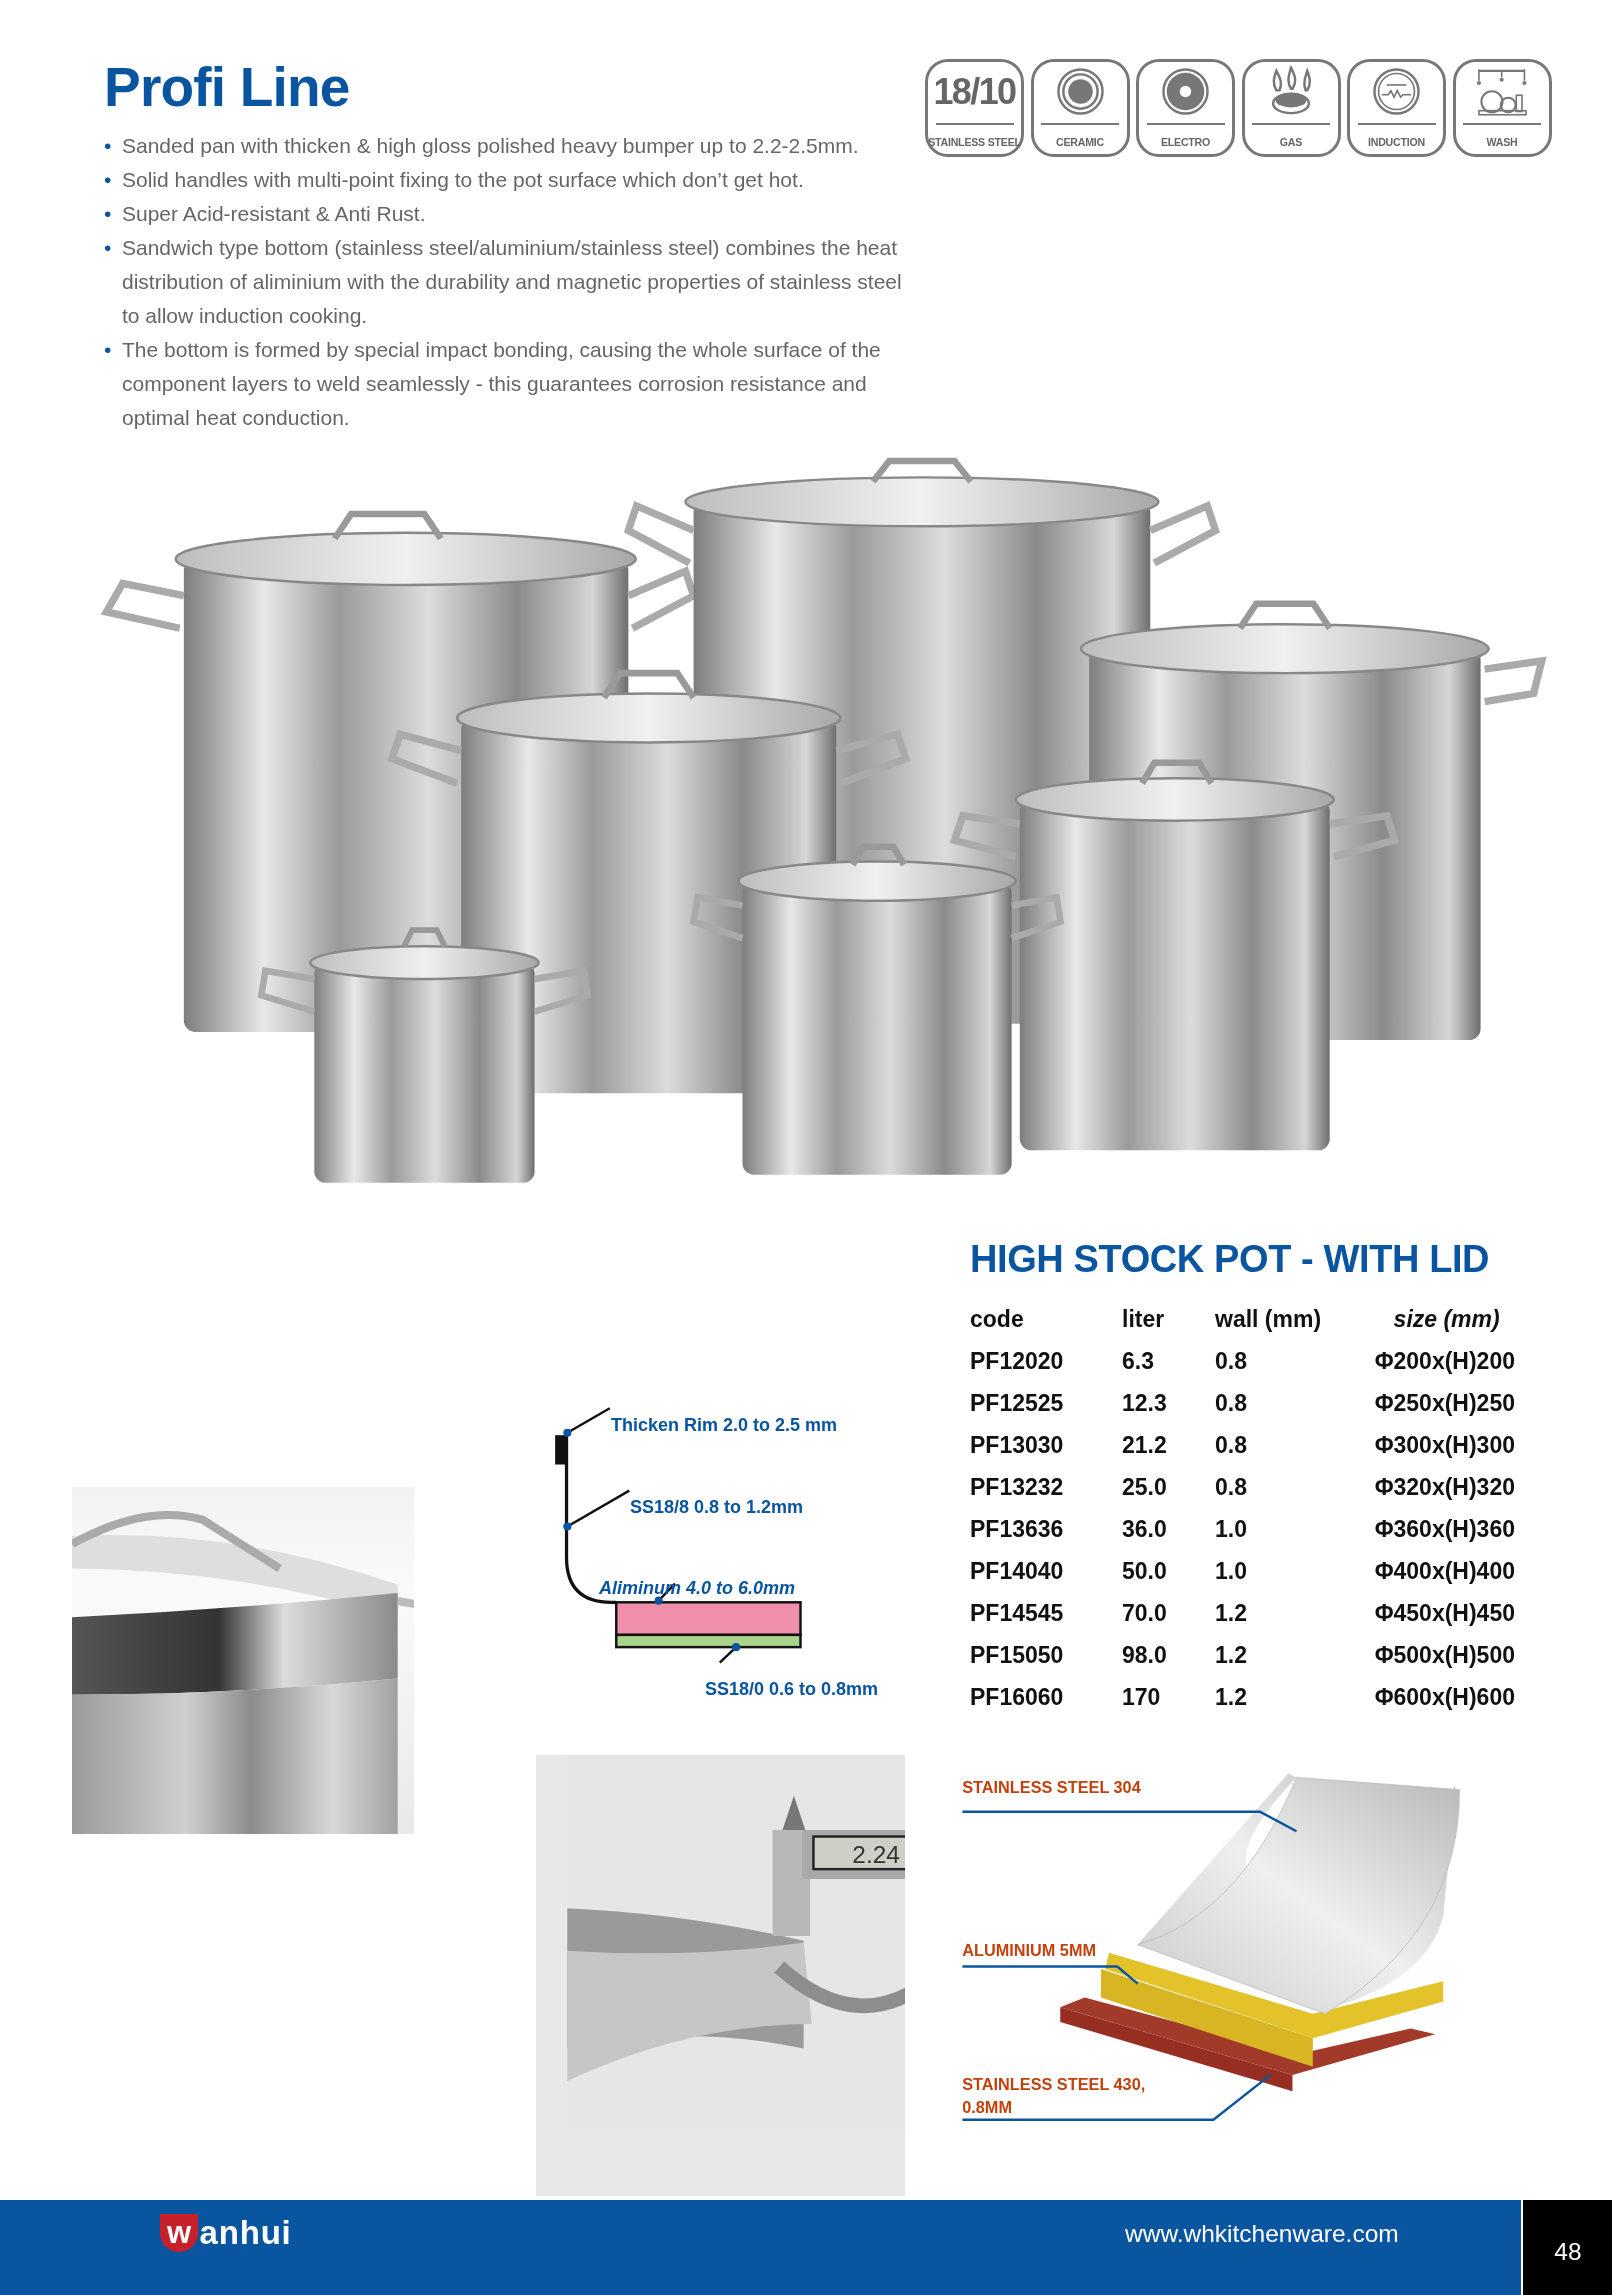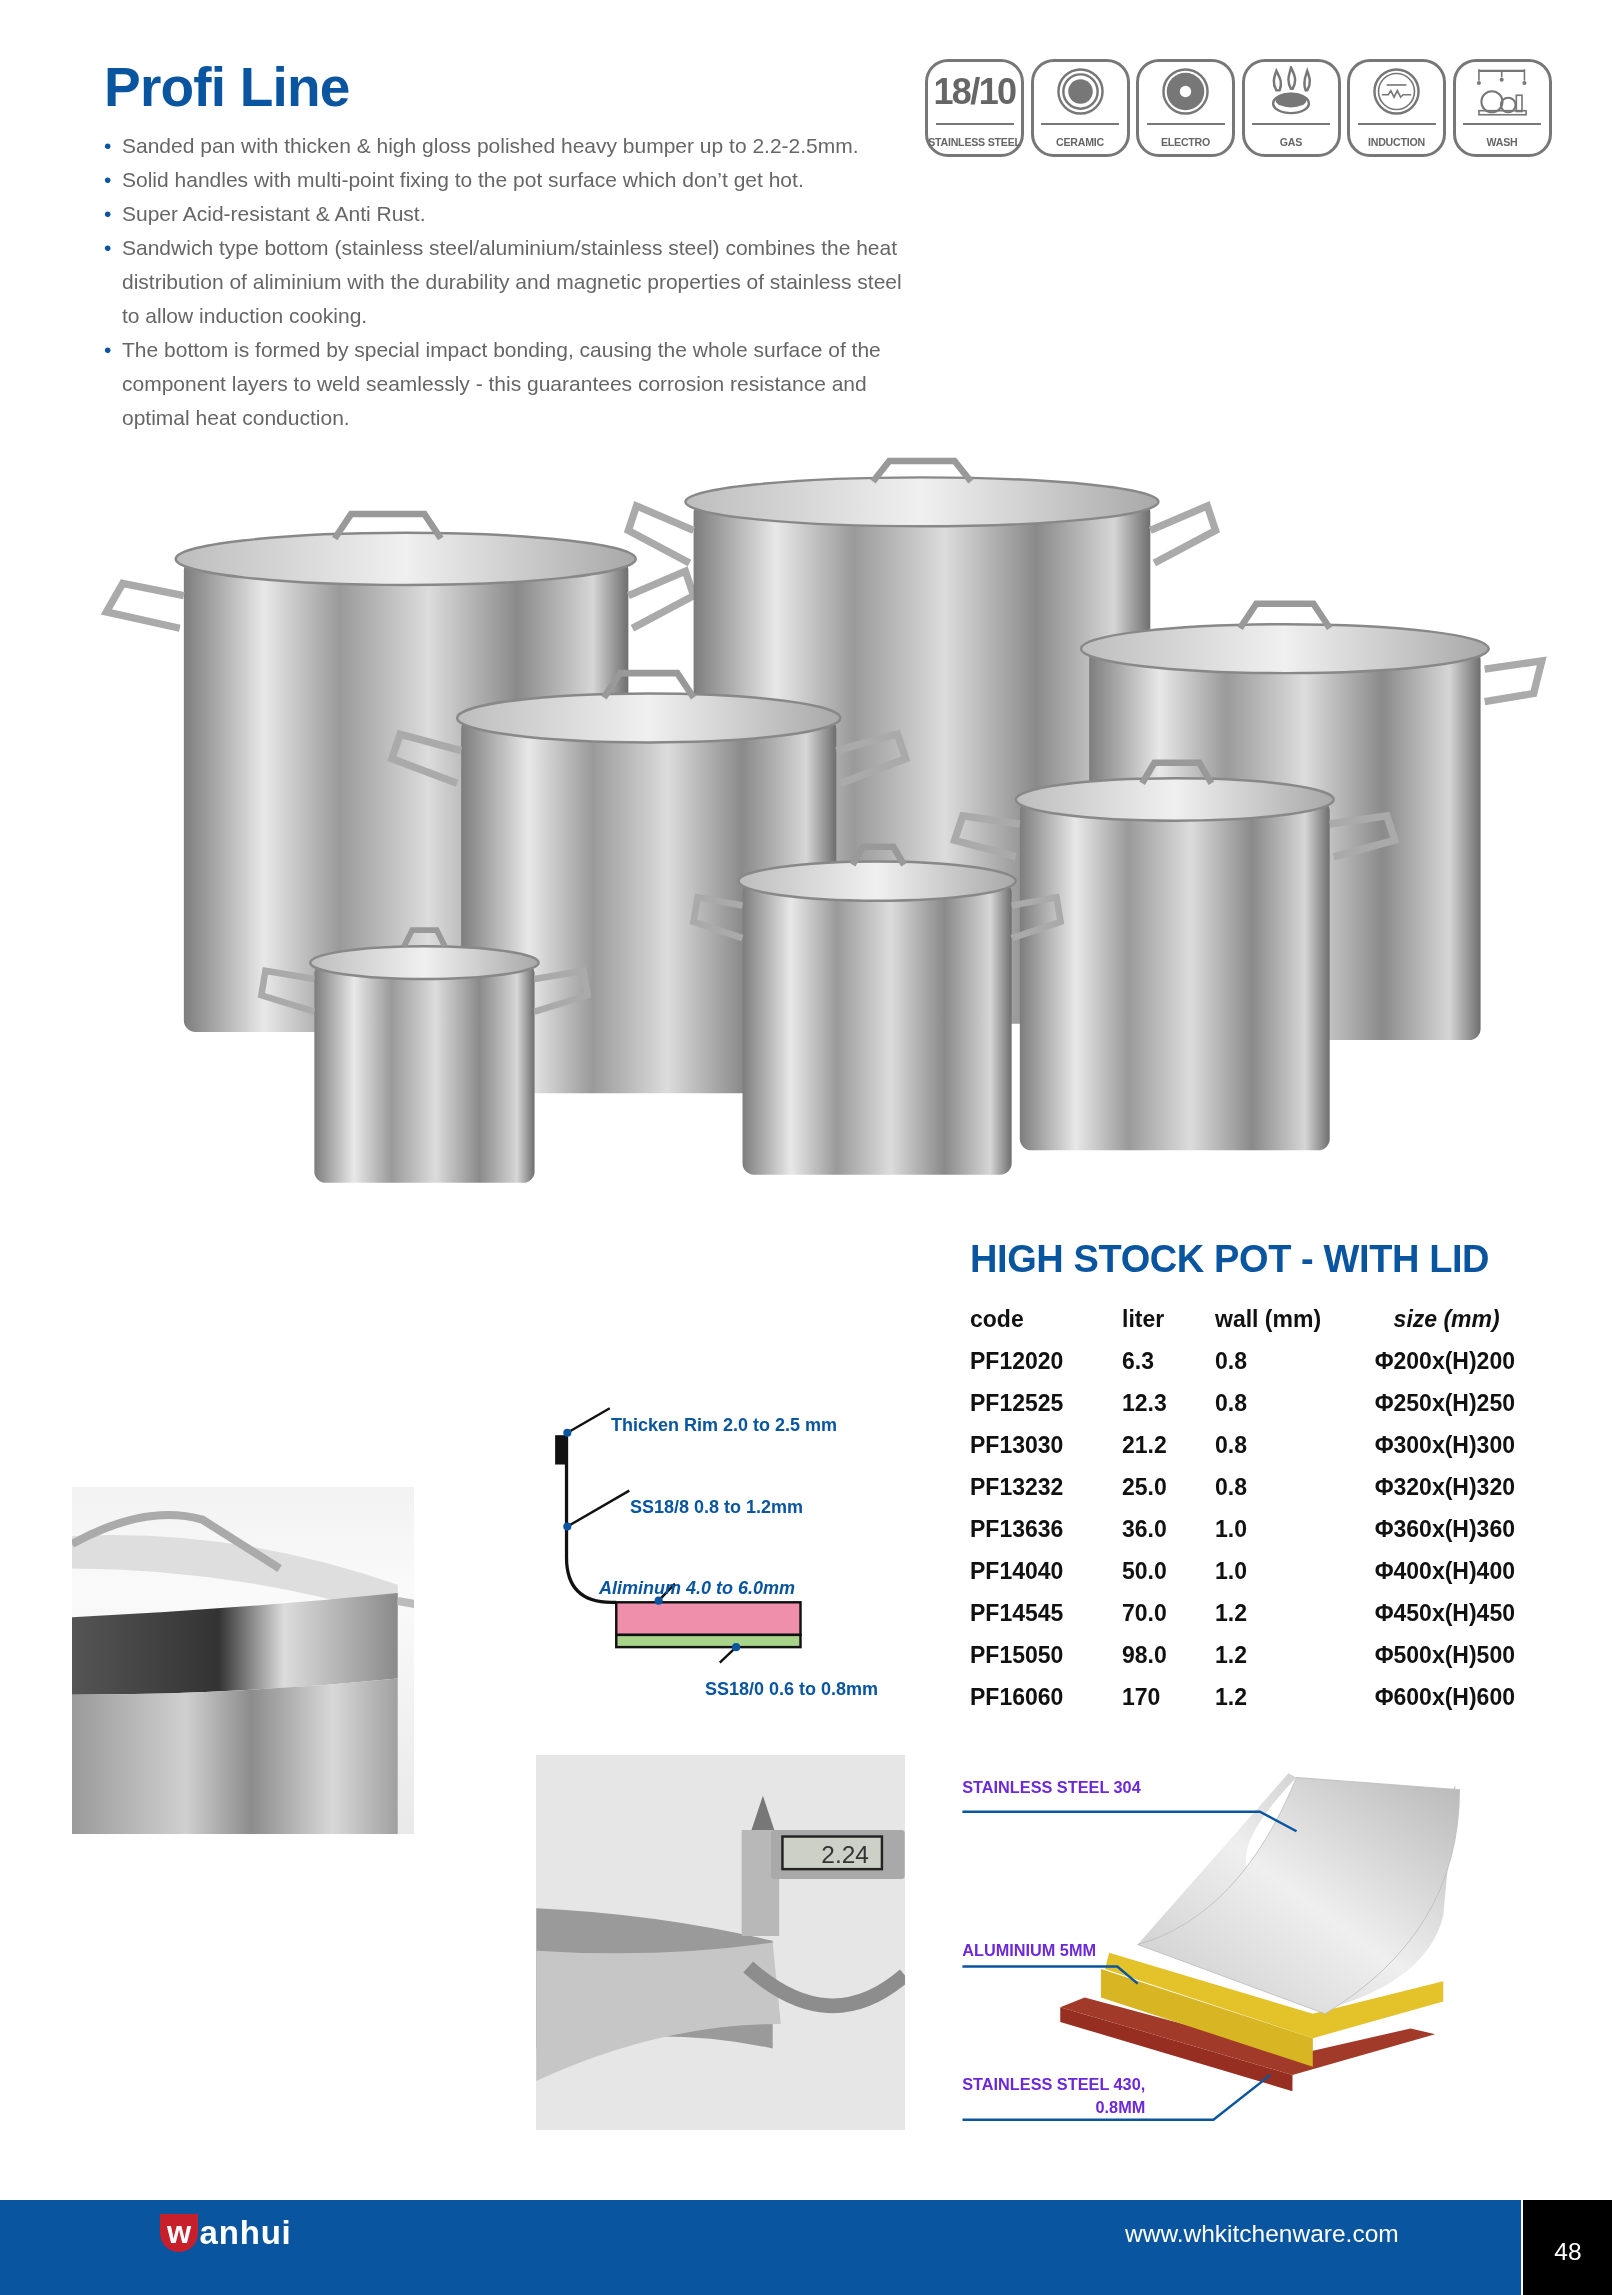--- a/index.html
+++ b/index.html
@@ -26,24 +26,24 @@
   table.specs td.c1, table.specs th.c1 { width: 152px; }
   table.specs td.c2, table.specs th.c2 { width: 93px; }
   table.specs td.c3, table.specs th.c3 { width: 147px; }
   table.specs td.c4 { width: 153px; text-align: right; }
   table.specs th.c4 { width: 153px; text-align: center; padding-left: 16.3px; font-style: italic; }
 
   .layer-diagram { position: absolute; left: 538px; top: 1378px; width: 375px; height: 310px; }
   .dlabel { position: absolute; font-size: 18px; font-weight: bold; color: #0a55a0; white-space: nowrap; margin-top: 17px; }
 
   .closeup { position: absolute; left: 72px; top: 1487px; width: 342px; height: 347px; overflow: hidden; background: linear-gradient(180deg, #f2f2f2 0%, #fafafa 30%, #e9e9e9 100%); }
-  .caliper { position: absolute; left: 536px; top: 1755px; width: 369px; height: 375px; overflow: hidden; background: #e8e8e8; }
+  .caliper { position: absolute; left: 536px; top: 1755px; width: 369px; height: 441px; overflow: hidden; background: #e8e8e8; padding-left: 31px; }
 
   .sandwich { position: absolute; left: 954px; top: 1753px; width: 571px; height: 383px; }
-  .slabel { position: absolute; font-size: 16.3px; font-weight: bold; color: #6d28d9; line-height: 23px; text-align: right; }
+  .slabel { position: absolute; font-size: 16.3px; font-weight: bold; color: #c2410c; line-height: 23px; }
 
   .footer { position: absolute; left: 0; top: 2200px; width: 1521px; height: 95px; background: #0a55a0; }
   .footer-page { position: absolute; left: 1523px; top: 2200px; width: 90px; height: 95px; background: #000; color: #fff; font-size: 24.5px; display: flex; align-items: flex-start; justify-content: center; padding-top: 38px; }
   .logo { position: absolute; left: 160px; top: 2212px; height: 41px; display: flex; align-items: center; }
   .logo-w { width: 38px; height: 38px; background: #c8202a; border-radius: 0 0 19.6px 19.6px; color: #fff; font-weight: bold; font-size: 31px; display: flex; align-items: center; justify-content: center; line-height: 1; }
   .logo-rest { color: #fff; font-weight: bold; font-size: 33px; margin-left: 1.6px; letter-spacing: 0.8px; }
   .site { position: absolute; left: 1125px; top: 2220px; color: #fff; font-size: 24.5px; }
 </style>
 </head>
 <body>

